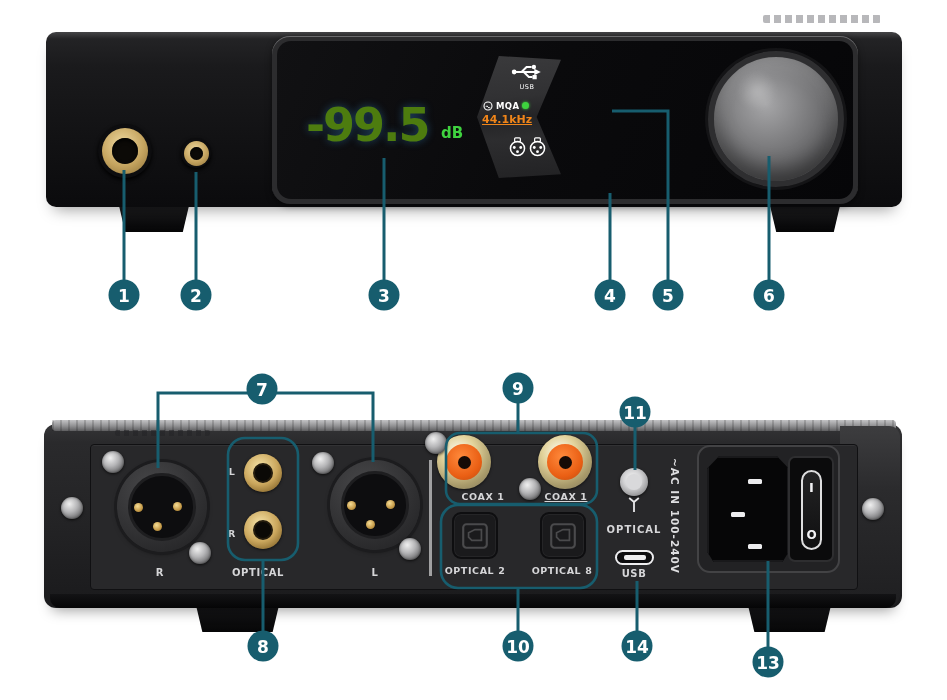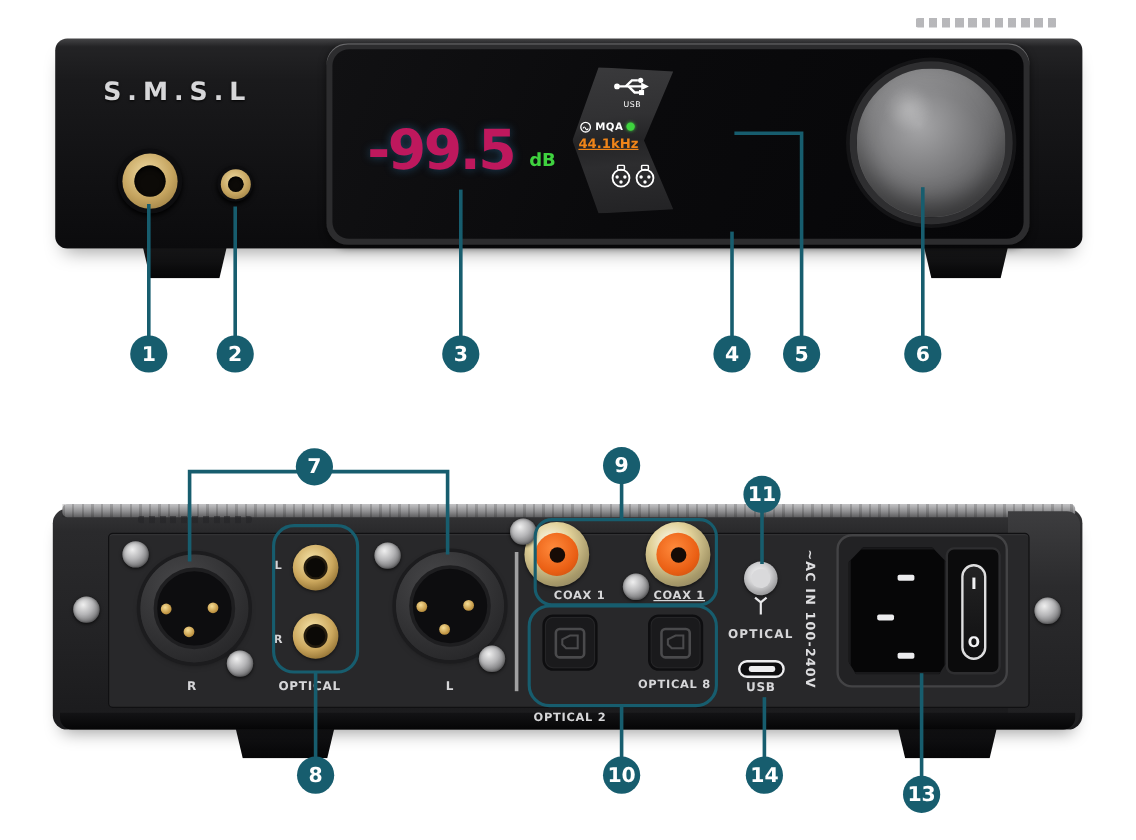--- a/index.html
+++ b/index.html
@@ -29,21 +29,21 @@
     background:linear-gradient(180deg,#454547 0,#232325 4%,#1a1a1c 20%,#121214 60%,#0b0b0d 100%);
     box-shadow:0 10px 16px -8px rgba(0,0,0,.4);z-index:1;}
   #smsl-logo{position:absolute;left:86px;top:64px;width:150px;color:#d7d7d9;z-index:3;
     font:bold 21px "DejaVu Sans",sans-serif;letter-spacing:5px;text-shadow:0 1px 2px #000, 0 0 1px #fff3;}
   .ring{position:absolute;border-radius:50%;}
   #front-bezel{position:absolute;left:272px;top:36px;width:586px;height:168px;border-radius:18px;
     background:#2c2c2e;z-index:2;box-shadow:inset 0 1px 0 #6a6a6c, 0 2px 6px rgba(0,0,0,.5);}
   #front-screen{position:absolute;left:5px;top:5px;right:5px;bottom:5px;border-radius:14px;
     background:linear-gradient(115deg,#111113 0%,#0a0a0c 45%,#060608 100%);}
   #volume-value{position:absolute;left:306px;top:98px;font:bold 46px "DejaVu Sans",sans-serif;
-    letter-spacing:-2px;color:#be185d;z-index:3;text-shadow:0 0 8px rgba(63,169,245,.35);}
+    letter-spacing:-2px;color:#4d7c0f;z-index:3;text-shadow:0 0 8px rgba(63,169,245,.35);}
   #volume-unit{position:absolute;left:441px;top:124px;font:bold 15px "DejaVu Sans",sans-serif;
     color:#3fd23f;z-index:3;}
   #display-widget{position:absolute;left:477px;top:56px;width:84px;height:122px;z-index:3;
     clip-path:polygon(26% 0%,100% 3%,71% 50%,100% 97%,26% 100%,0% 50%);
     background:linear-gradient(175deg,#3a3a3c 0%,#313133 34%,#242426 50%,#2d2d2f 66%,#222224 100%);}
   #mqa-row{position:absolute;left:6px;top:44px;width:48px;height:11px;display:flex;align-items:center;gap:3px;}
   #mqa-text{color:#fff;font:bold 8.5px "DejaVu Sans",sans-serif;letter-spacing:.4px;}
   #mqa-dot{width:7px;height:7px;border-radius:50%;background:#3ed43e;box-shadow:0 0 3px #3ed43e;}
   #rate-text{position:absolute;left:5px;top:57px;font:bold 11px "DejaVu Sans",sans-serif;color:#f08519;text-decoration:underline;}
   #usb-small{position:absolute;left:33px;top:27px;width:34px;text-align:center;color:#fff;
@@ -124,21 +124,20 @@
 
 <div id="stage">
 
   <div>
     <div class="marking" style="left:763px;top:15px;width:118px;height:8px;
                 background:repeating-linear-gradient(90deg,rgba(125,125,130,.55) 0 7px,transparent 7px 11px);"></div>
     <div class="front-foot" style="left:114px;top:198px;"></div>
     <div class="front-foot" style="left:765px;top:198px;"></div>
 
     <div id="front-chassis">
-      <div id="smsl-logo" style="left:40px;top:32px;">S.M.S.L</div>
 
       <div class="ring" style="left:52px;top:92px;width:54px;height:54px;background:#0d0d0f;box-shadow:0 2px 4px #000;">
         <div class="ring" style="left:4px;top:4px;width:46px;height:46px;
                     background:radial-gradient(circle at 44% 36%,#eed9a0,#c5a45f 55%,#8a6f38);"></div>
         <div class="ring" style="left:14px;top:14px;width:26px;height:26px;background:#0c0a07;box-shadow:inset 0 2px 4px #000;"></div>
       </div>
       <div class="ring" style="left:135px;top:106px;width:30px;height:30px;background:#0d0d0f;box-shadow:0 2px 4px #000;">
         <div class="ring" style="left:2.5px;top:2.5px;width:25px;height:25px;
                     background:radial-gradient(circle at 44% 36%,#eed9a0,#c5a45f 55%,#8a6f38);"></div>
         <div class="ring" style="left:8.5px;top:8.5px;width:13px;height:13px;background:#0c0a07;box-shadow:inset 0 1px 3px #000;"></div>
@@ -267,21 +266,21 @@
     <div id="ac-text">~AC IN 100-240V</div>
     <div id="divider-line"></div>
 
     <div class="blabel" style="left:160px;top:567px;">R</div>
     <div class="blabel" style="left:258px;top:567px;">OPTICAL</div>
     <div class="blabel" style="left:375px;top:567px;">L</div>
     <div class="blabel small" style="left:232px;top:466px;">L</div>
     <div class="blabel small" style="left:232px;top:528px;">R</div>
     <div class="blabel small" style="left:483px;top:491px;">COAX 1</div>
     <div class="blabel small" style="left:566px;top:491px;text-decoration:underline;">COAX 1</div>
-    <div class="blabel small" style="left:475px;top:593px;text-align:center;">OPTICAL 2</div>
+    <div class="blabel small" style="left:475px;top:565px;text-align:center;">OPTICAL 2</div>
     <div class="blabel small" style="left:562px;top:565px;">OPTICAL 8</div>
     <div class="blabel" style="left:634px;top:524px;letter-spacing:1px;">OPTICAL</div>
     <div class="blabel" style="left:634px;top:568px;">USB</div>
   </div>
 
   <div id="screw-layer">
       <div class="screw" style="left: 102px; top: 451px;"></div>
       <div class="screw" style="left: 61px; top: 497px;"></div>
       <div class="screw" style="left: 189px; top: 542px;"></div>
       <div class="screw" style="left: 312px; top: 452px;"></div>

